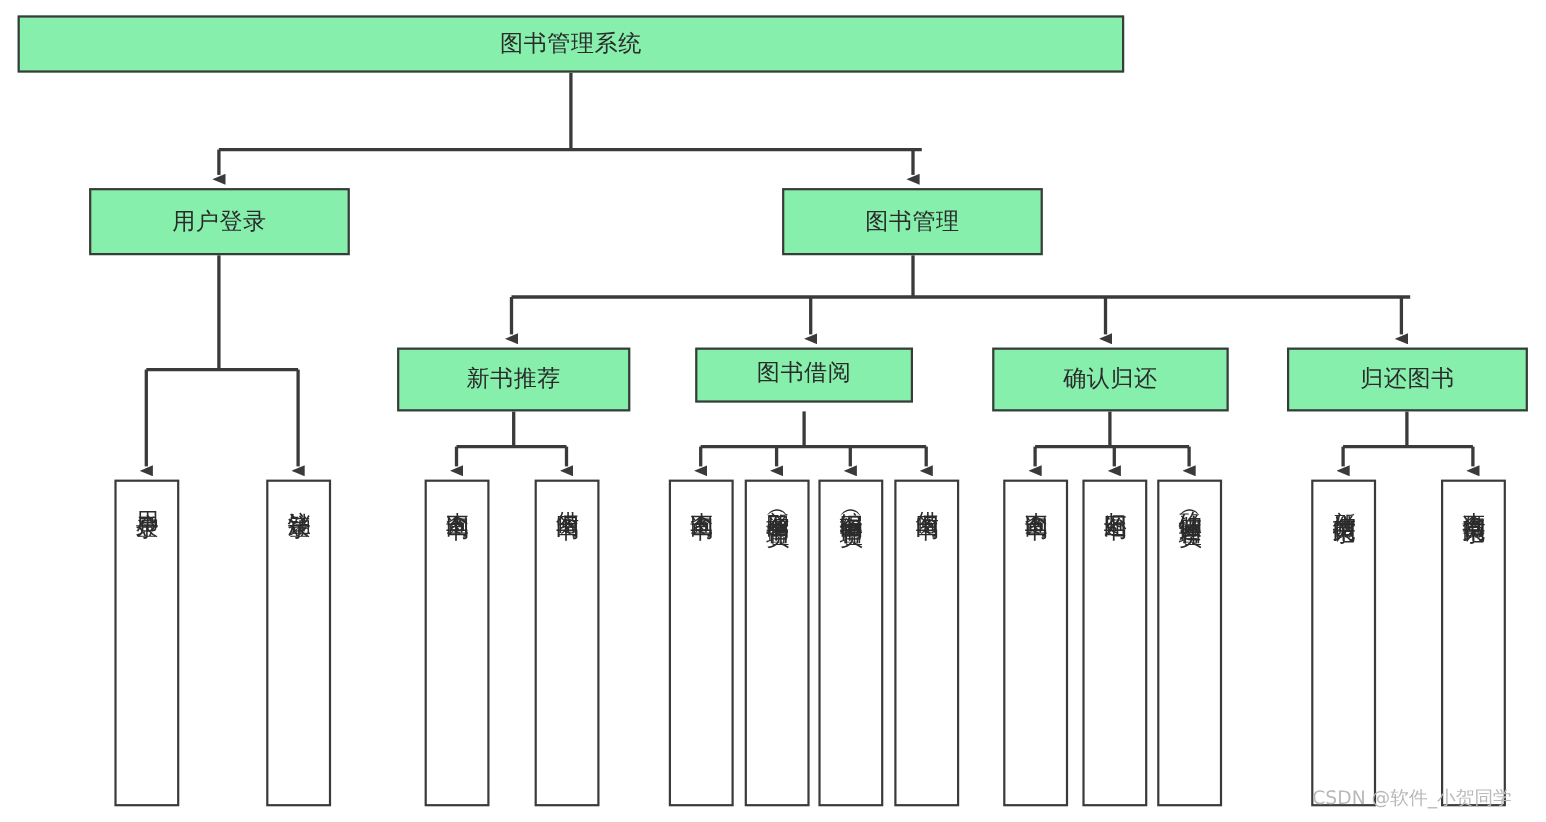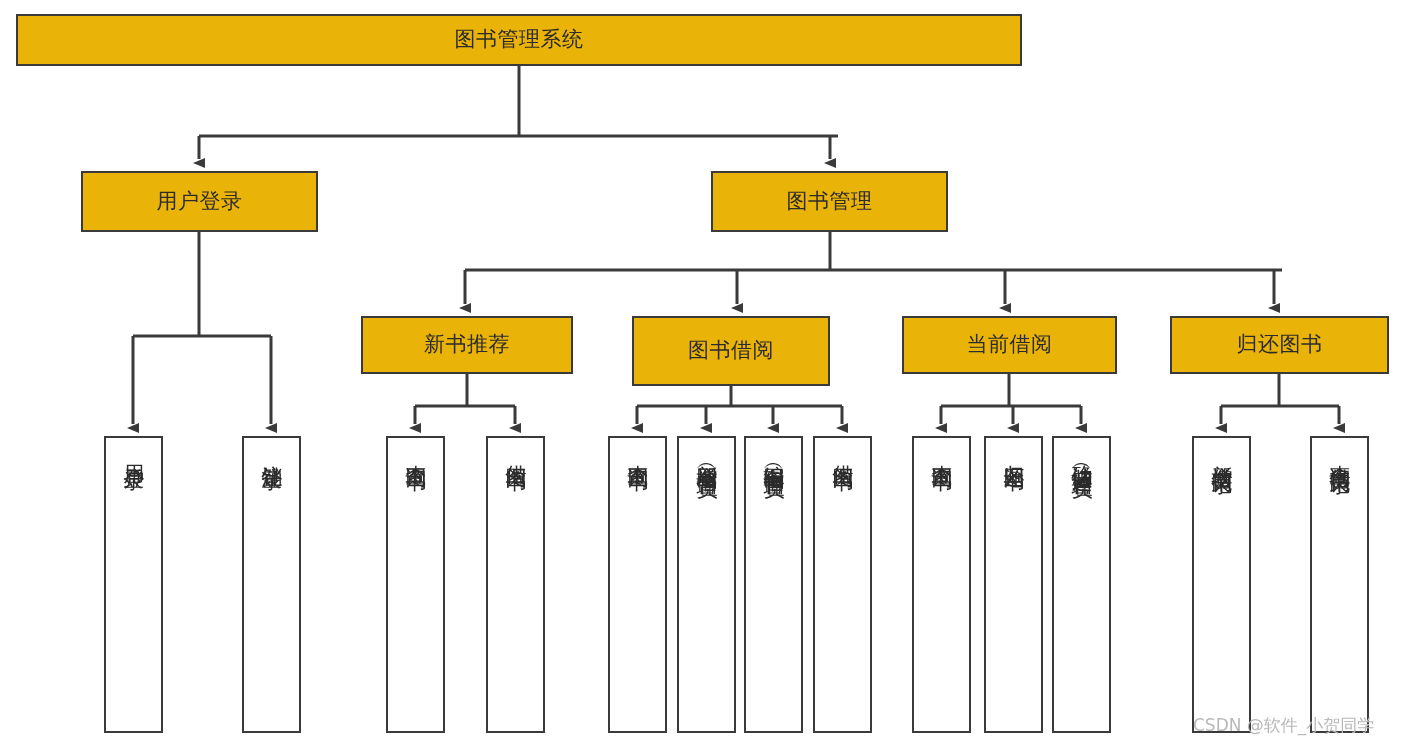--- a/index.html
+++ b/index.html
@@ -18,21 +18,21 @@
     position: absolute;
     left: 0;
     top: 0;
     width: 1405px;
     height: 747px;
   }
   .node-box {
     position: absolute;
     box-sizing: border-box;
     border: 2px solid #3a3a3a;
-    background: #eab308;
+    background: #86efac;
     display: flex;
     align-items: center;
     justify-content: center;
   }
   .node-label-h {
     font-size: 21px;
     color: #2b2b2b;
     letter-spacing: 0.5px;
     line-height: 1.1;
     white-space: nowrap;
@@ -151,25 +151,25 @@
   <div class="node-box" style="left: 81px; top: 171px; width: 237px; height: 61px;">
     <span class="node-label-h">用户登录</span>
   </div>
   <div class="node-box" style="left: 711px; top: 171px; width: 237px; height: 61px; align-items: center;">
     <span class="node-label-h">图书管理</span>
   </div>
 
   <div class="node-box" style="left: 361px; top: 316px; width: 212px; height: 58px; text-align: right;">
     <span class="node-label-h">新书推荐</span>
   </div>
-  <div class="node-box" style="left: 632px; top: 316px; width: 198px; height: 70px;">
+  <div class="node-box" style="left: 632px; top: 316px; width: 198px; height: 50px; font-family: Liberation Mono, monospace;">
     <span class="node-label-h">图书借阅</span>
   </div>
   <div class="node-box" style="left: 902px; top: 316px; width: 215px; height: 58px;">
-    <span class="node-label-h">当前借阅</span>
+    <span class="node-label-h">确认归还</span>
   </div>
   <div class="node-box" style="left: 1170px; top: 316px; width: 219px; height: 58px;">
     <span class="node-label-h">归还图书</span>
   </div>
 
   <div class="leaf-box" style="left: 104px; top: 436px; width: 59px; height: 297px;">
     <span class="node-label-v">用户登录</span>
   </div>
   <div class="leaf-box" style="left: 242px; top: 436px; width: 59px; height: 297px;">
     <span class="node-label-v">注销登录</span>

